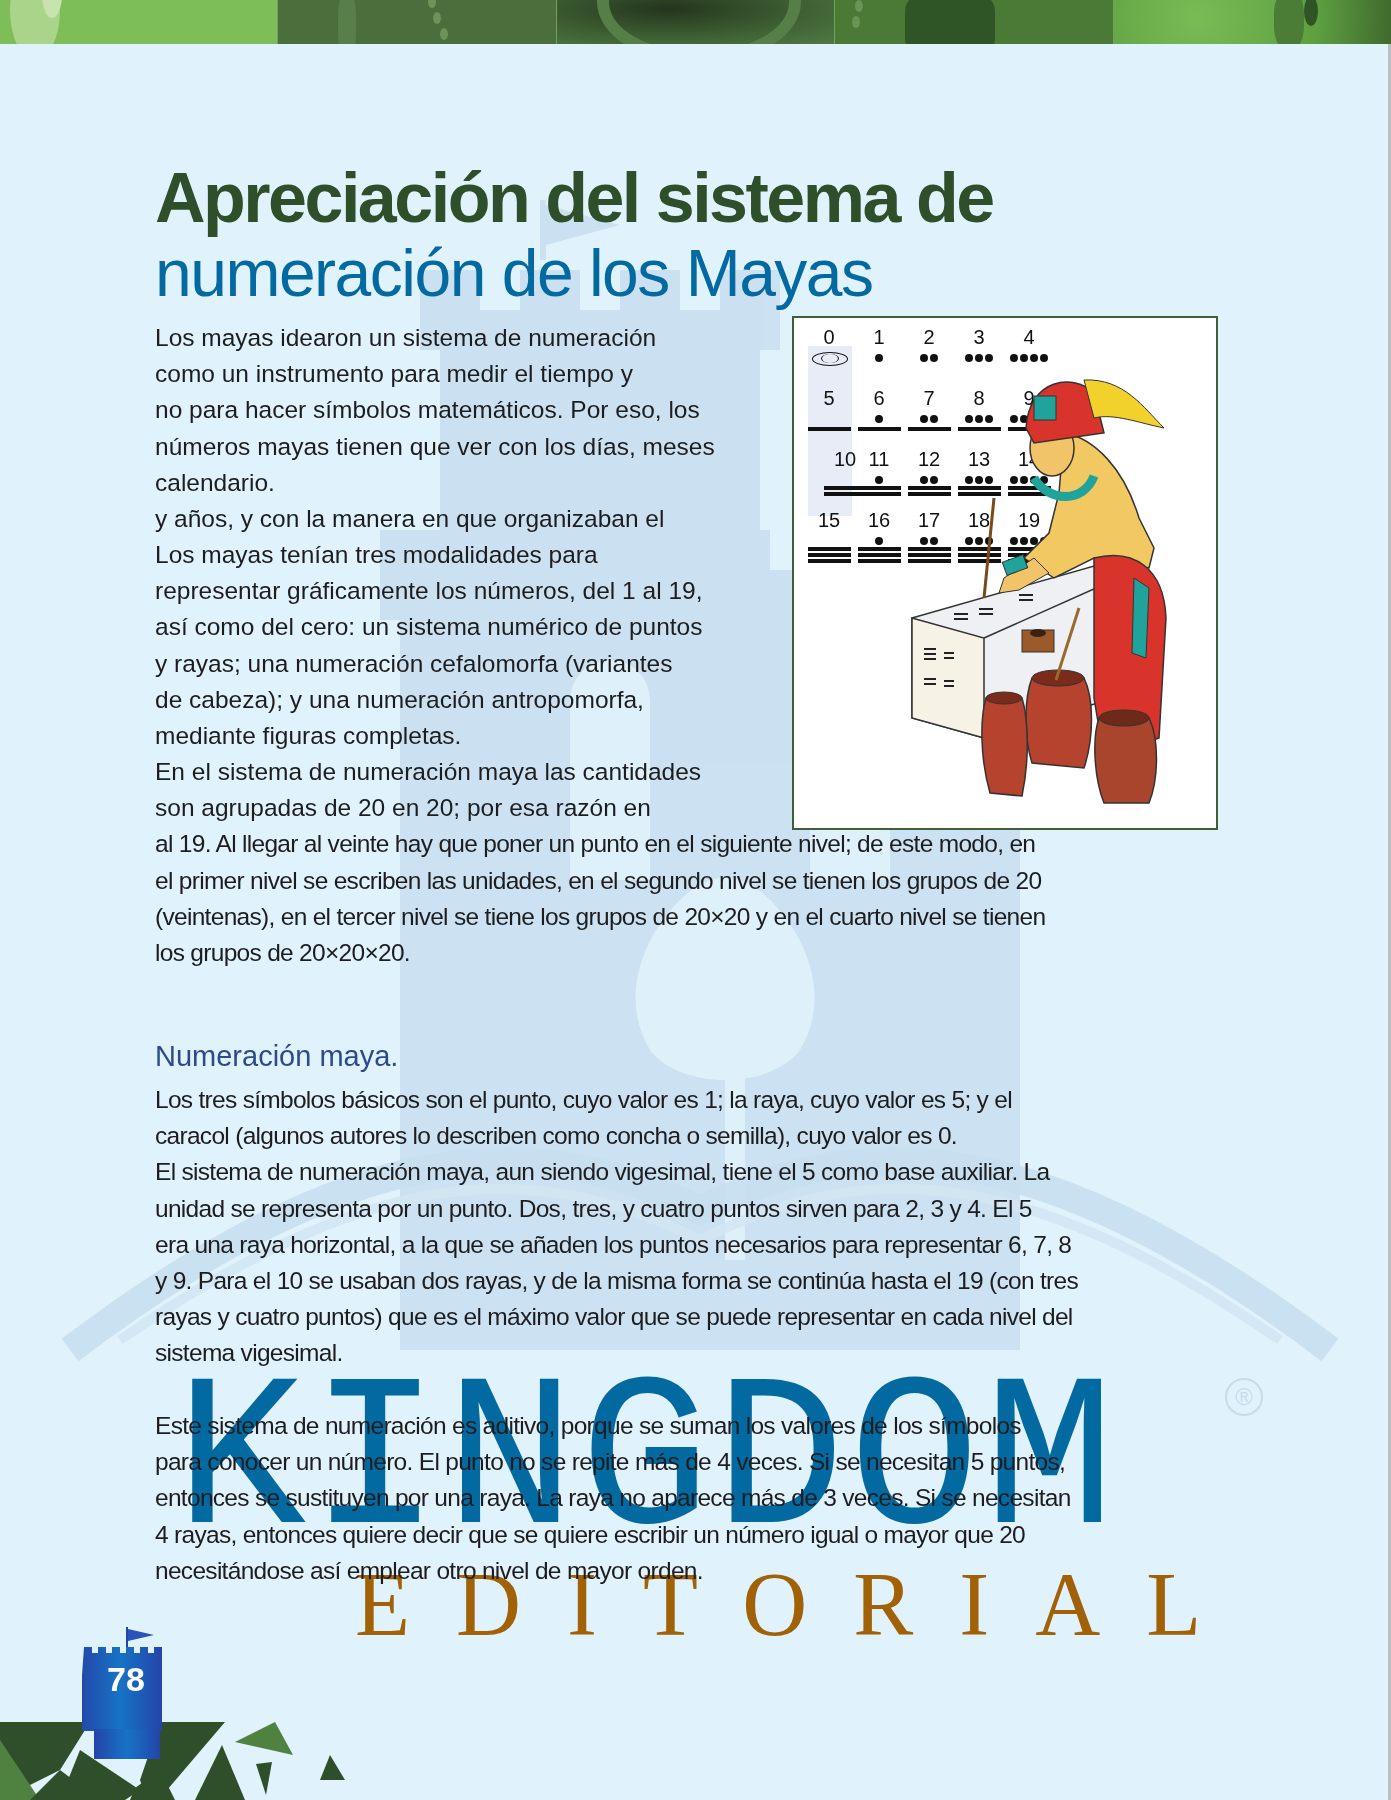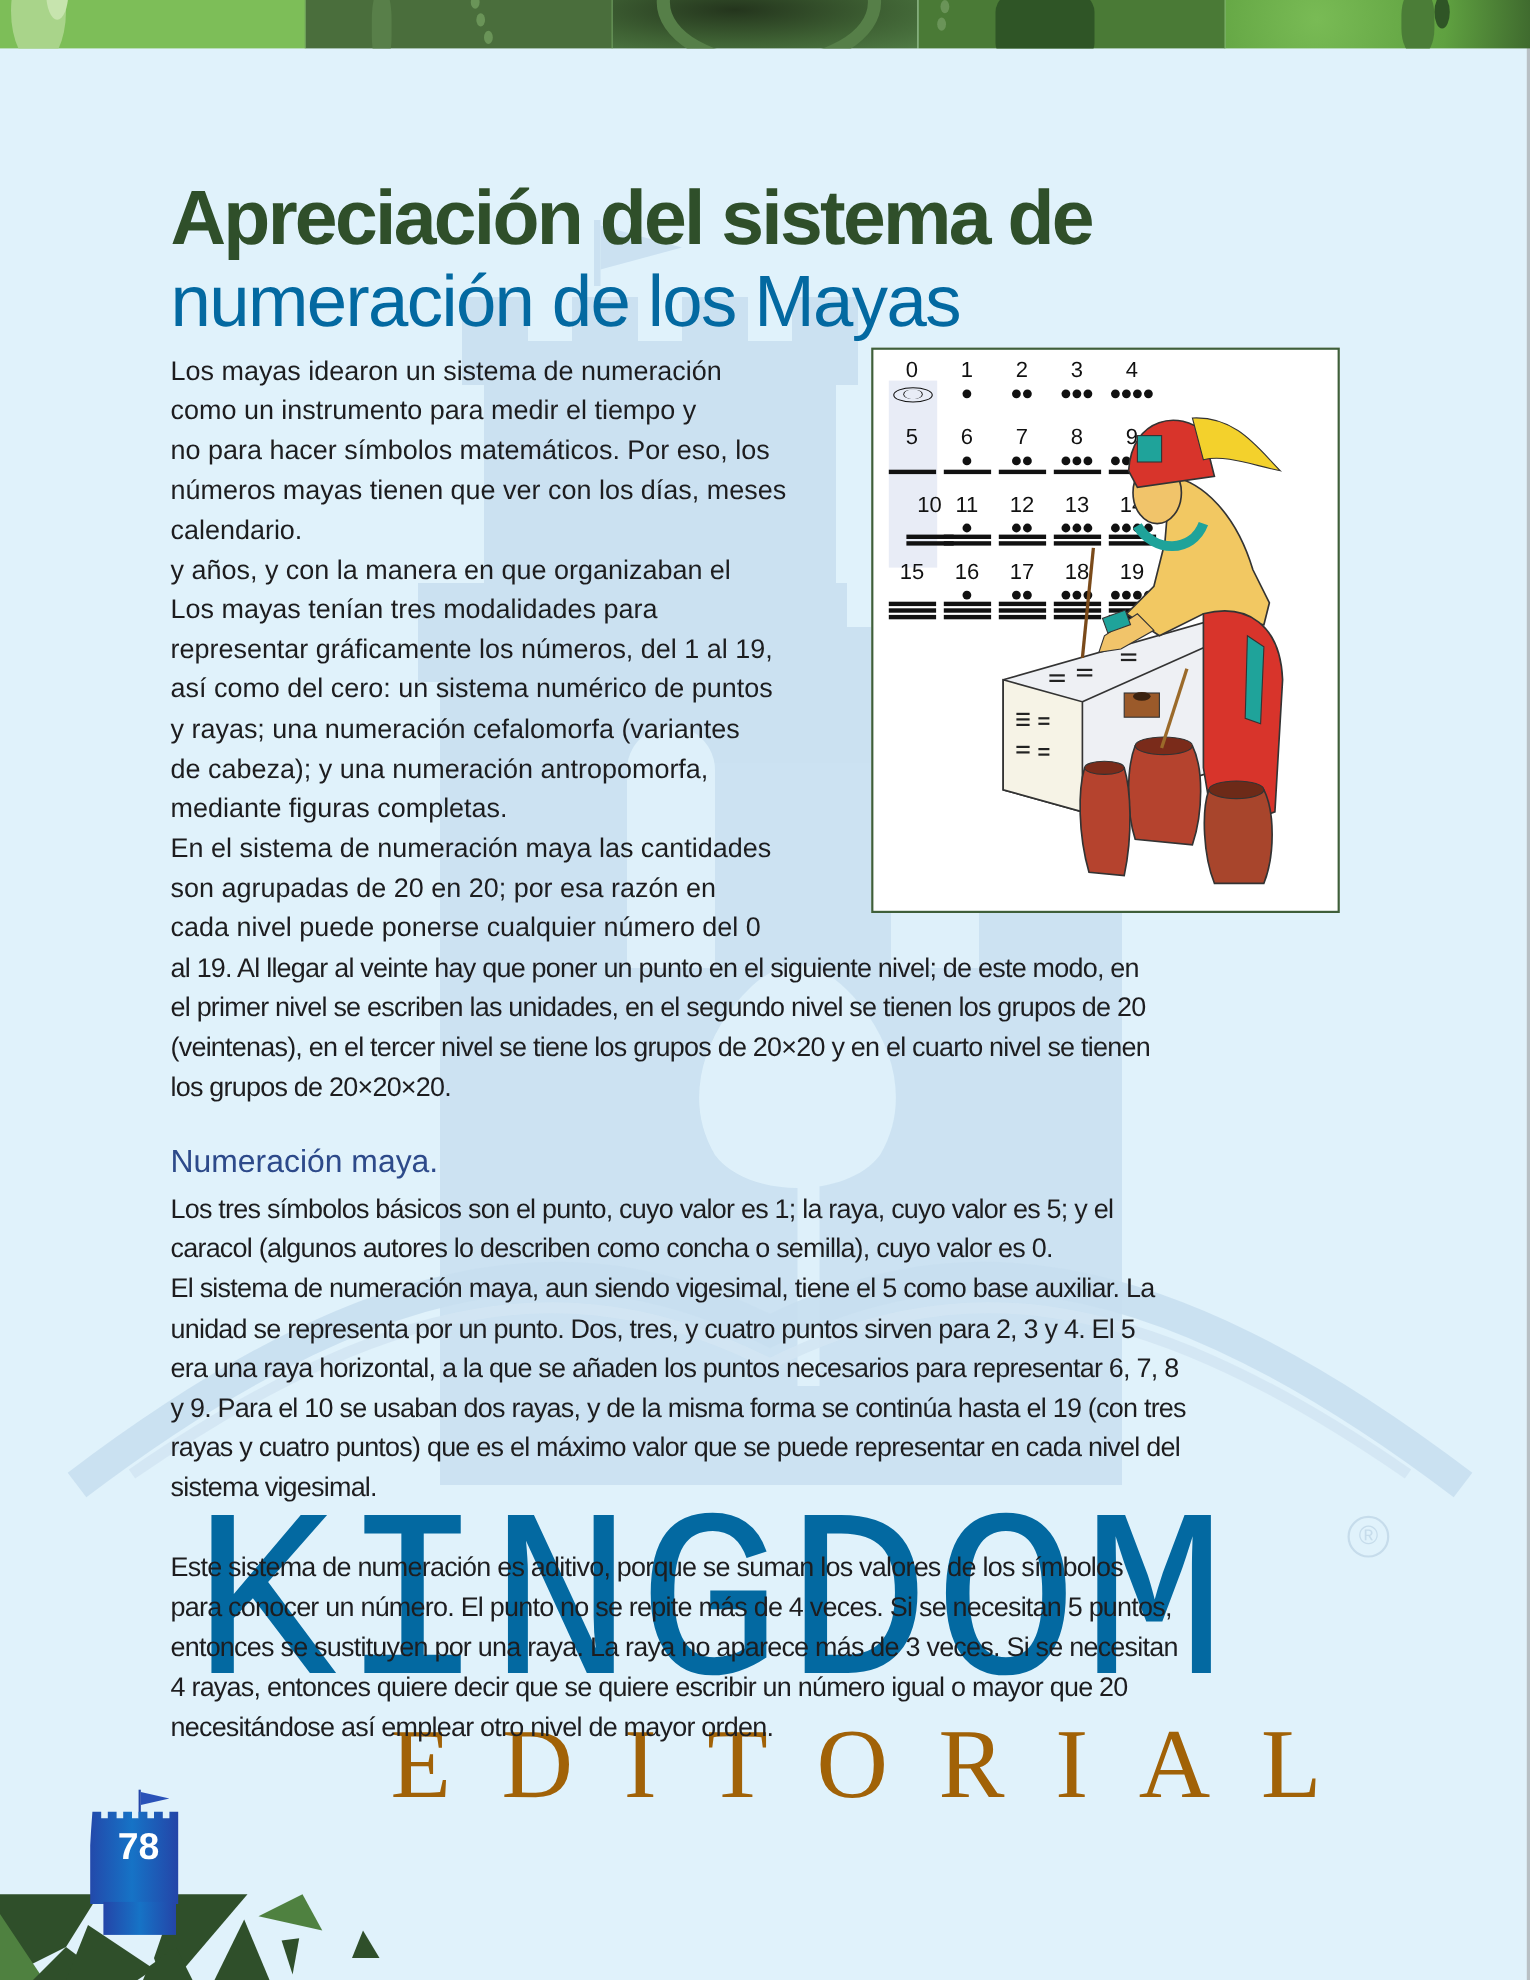--- a/index.html
+++ b/index.html
@@ -130,21 +130,20 @@
   <span class="ln">representar gráficamente los números, del 1 al 19,</span>
   <span class="ln">así como del cero: un sistema numérico de puntos</span>
   <span class="ln">y rayas; una numeración cefalomorfa (variantes</span>
   <span class="ln">de cabeza); y una numeración antropomorfa,</span>
   <span class="ln">mediante figuras completas.</span>
 </p>
 
 <p class="txt" style="top:754px;">
   <span class="ln">En el sistema de numeración maya las cantidades</span>
   <span class="ln">son agrupadas de 20 en 20; por esa razón en</span>
-  <span class="ln">cada nivel puede ponerse cualquier número del 0</span>
   <span class="ln cond">al 19. Al llegar al veinte hay que poner un punto en el siguiente nivel; de este modo, en</span>
   <span class="ln cond">el primer nivel se escriben las unidades, en el segundo nivel se tienen los grupos de 20</span>
   <span class="ln cond">(veintenas), en el tercer nivel se tiene los grupos de 20×20 y en el cuarto nivel se tienen</span>
   <span class="ln cond">los grupos de 20×20×20.</span>
 </p>
 
 <div class="figure">
   <div class="shade"></div>
   <div class="num-grid">
 

